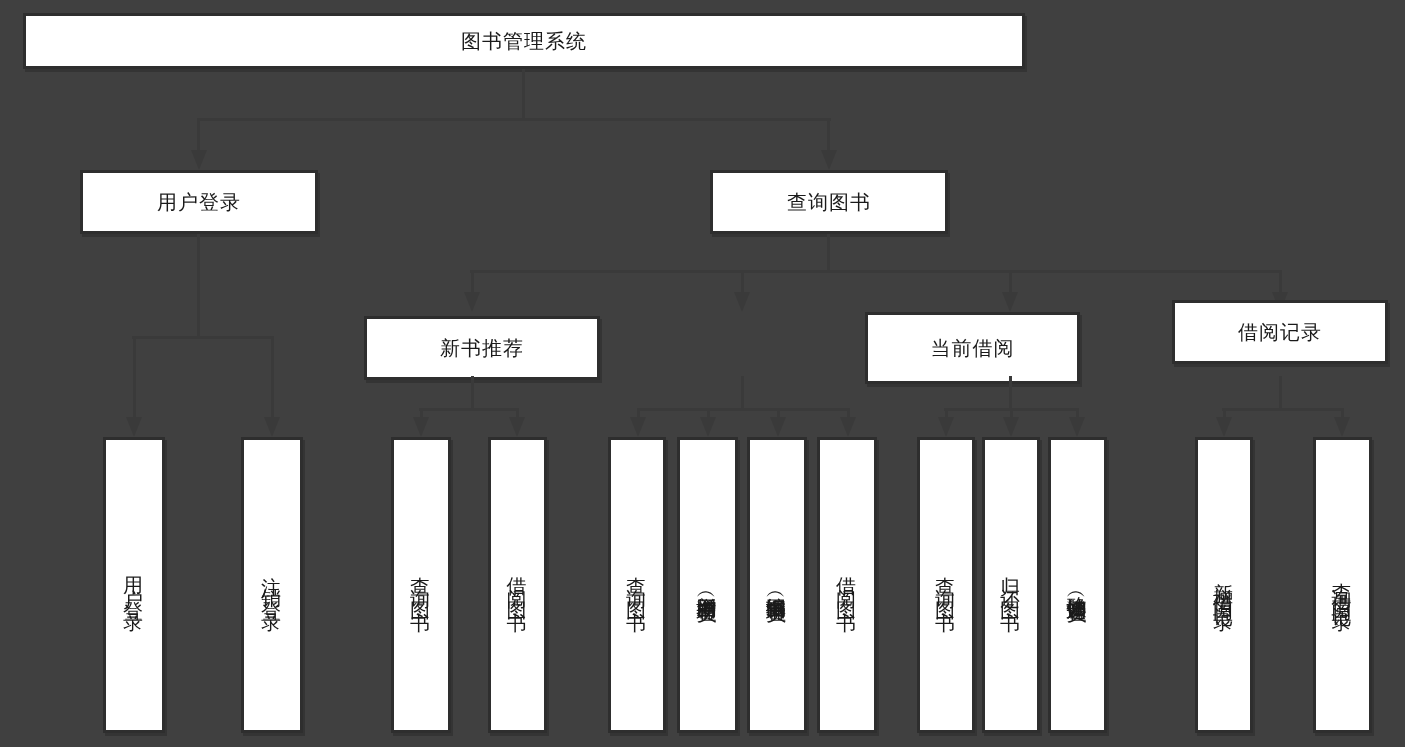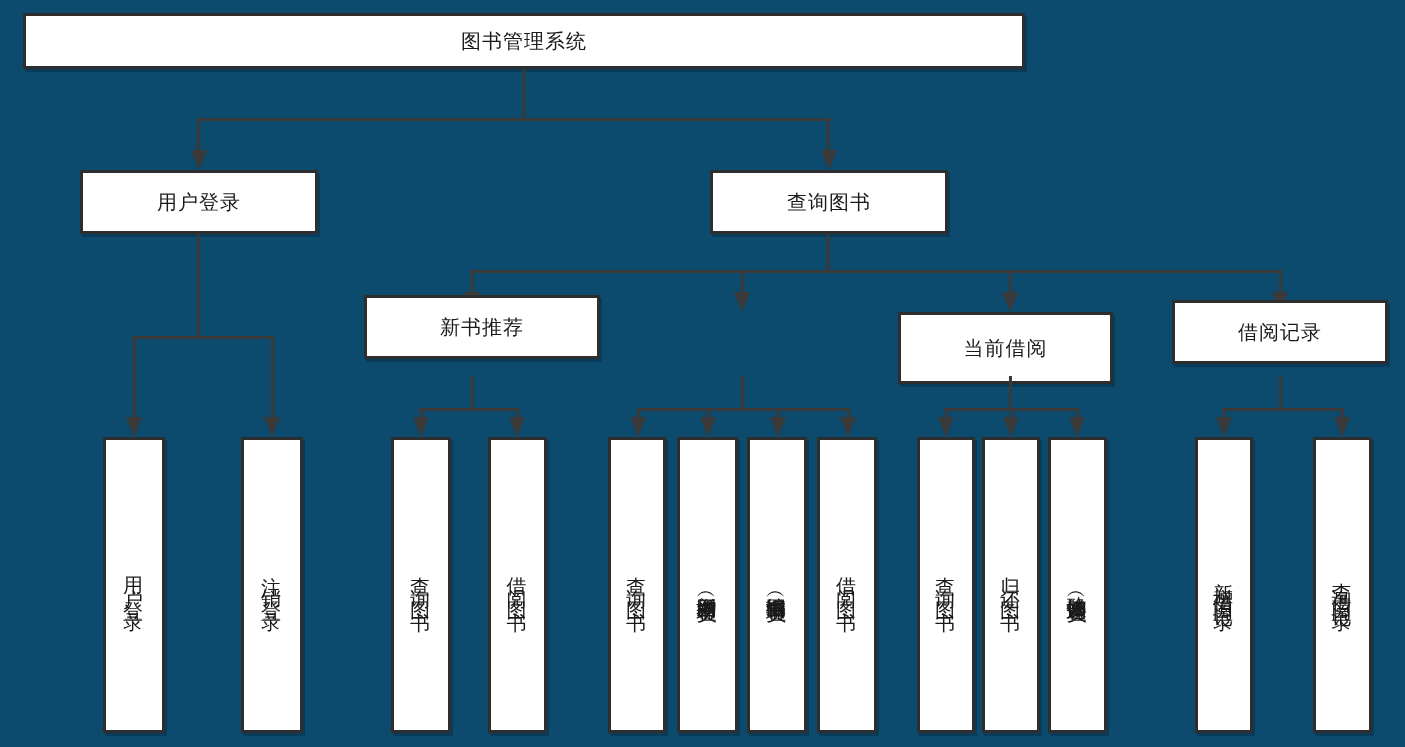--- a/index.html
+++ b/index.html
@@ -1,19 +1,19 @@
 <!DOCTYPE html>
 <html><head>
 <meta charset="utf-8">
 <style>
   html,body{margin:0;padding:0;background:#ffffff;}
   .canvas{
     position:relative;
     width:1405px;height:747px;
-    background:#0c4a6e;
+    background:#404040;
     font-family:"Liberation Sans","DejaVu Sans",sans-serif;
     overflow:hidden;
   }
   .box{
     position:absolute;
     box-sizing:border-box;
     background:#ffffff;
     border:3px solid #2e2e2e;
     box-shadow:2px 3px 0 rgba(0,0,0,0.18);
     display:flex;align-items:center;justify-content:center;
@@ -82,24 +82,24 @@
   <div class="h" style="left:470px;top:270px;width:812px"></div>
   <div class="v" style="left:471px;top:273px;height:22px"></div>
   <div class="tri" style="left:464px;top:292px"></div>
   <div class="v" style="left:741px;top:273px;height:22px"></div>
   <div class="tri" style="left:734px;top:292px"></div>
   <div class="v" style="left:1009px;top:273px;height:22px"></div>
   <div class="tri" style="left:1002px;top:292px"></div>
   <div class="v" style="left:1279px;top:273px;height:22px"></div>
   <div class="tri" style="left:1272px;top:292px"></div>
 
-  <div class="box" style="left:364px;top:295px;width:236px;height:64px">
+  <div class="box" style="left:364px;top:316px;width:236px;height:64px">
     <span>新书推荐</span>
   </div>
-  <div class="box" style="left:898px;top:312px;width:215px;height:72px">
+  <div class="box" style="left:865px;top:312px;width:215px;height:72px">
     <span>当前借阅</span>
   </div>
   <div class="box" style="left:1172px;top:300px;width:216px;height:64px">
     <span>借阅记录</span>
   </div>
 
   <div class="v" style="left:471px;top:376px;height:35px"></div>
   <div class="h" style="left:419px;top:408px;width:100px"></div>
   <div class="v" style="left:420px;top:408px;height:12px"></div>
   <div class="tri" style="left:413px;top:417px"></div>

